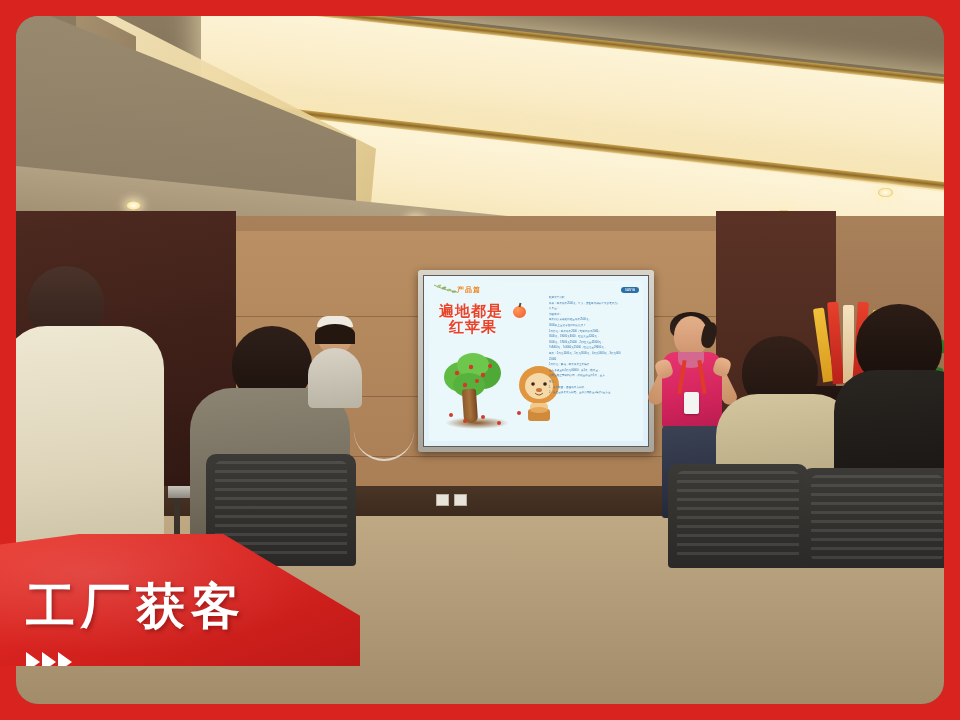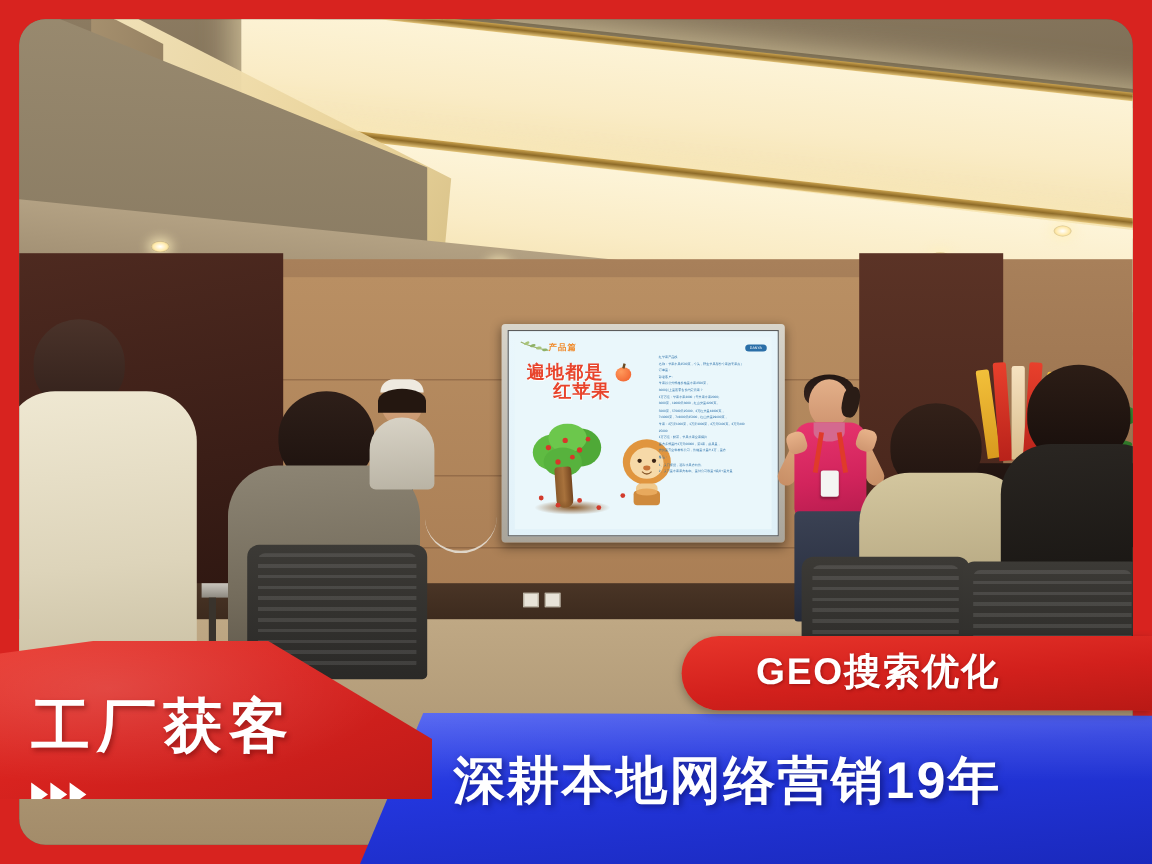--- a/index.html
+++ b/index.html
@@ -131,21 +131,21 @@
   }
   .slide-branch{
     position:absolute; left:4px; top:2px; width:26px; height:16px;
   }
   .headline{
     position:absolute; left:10px; top:22px;
     font-size:15px; font-weight:bold; color:#e8442c;
     letter-spacing:1px; line-height:1.05;
     text-shadow:0.6px 0.6px 0 #fff;
   }
-  .headline .l2{ display:block; margin-left:22px; }
+  .headline .l2{ display:block; margin-left:10px; }
   .apple-dot{
     position:absolute; left:84px; top:25px; width:13px; height:12px;
     border-radius:50%;
     background:radial-gradient(circle at 35% 30%,#ff9a5c,#ef5a28);
   }
   .apple-dot::after{
     content:""; position:absolute; left:6px; top:-3px; width:2px; height:4px;
     background:#6b4a22; transform:rotate(15deg);
   }
   .slide-body{
@@ -555,27 +555,21 @@
     </div>
     <div class="chair" style="left:652px;top:448px;width:140px;height:104px;">
       <div class="chair-slats"></div>
     </div>
     <div class="chair" style="left:786px;top:452px;width:150px;height:100px;">
       <div class="chair-slats"></div>
     </div>
 
   </div>
 
-  <div class="blue-banner">
-    <div class="bb-text">深耕本地网络营销19年</div>
-  </div>
-
-  <div class="geo-pill">
-    <div class="geo-text">GEO搜索优化</div>
-  </div>
+
 
   <div class="red-banner">
     <div class="rb-title">工厂获客</div>
     <div class="rb-sub">
       <span class="arrows">
           <i></i>
           <i></i>
           <i></i>
         </span>
     </div>

